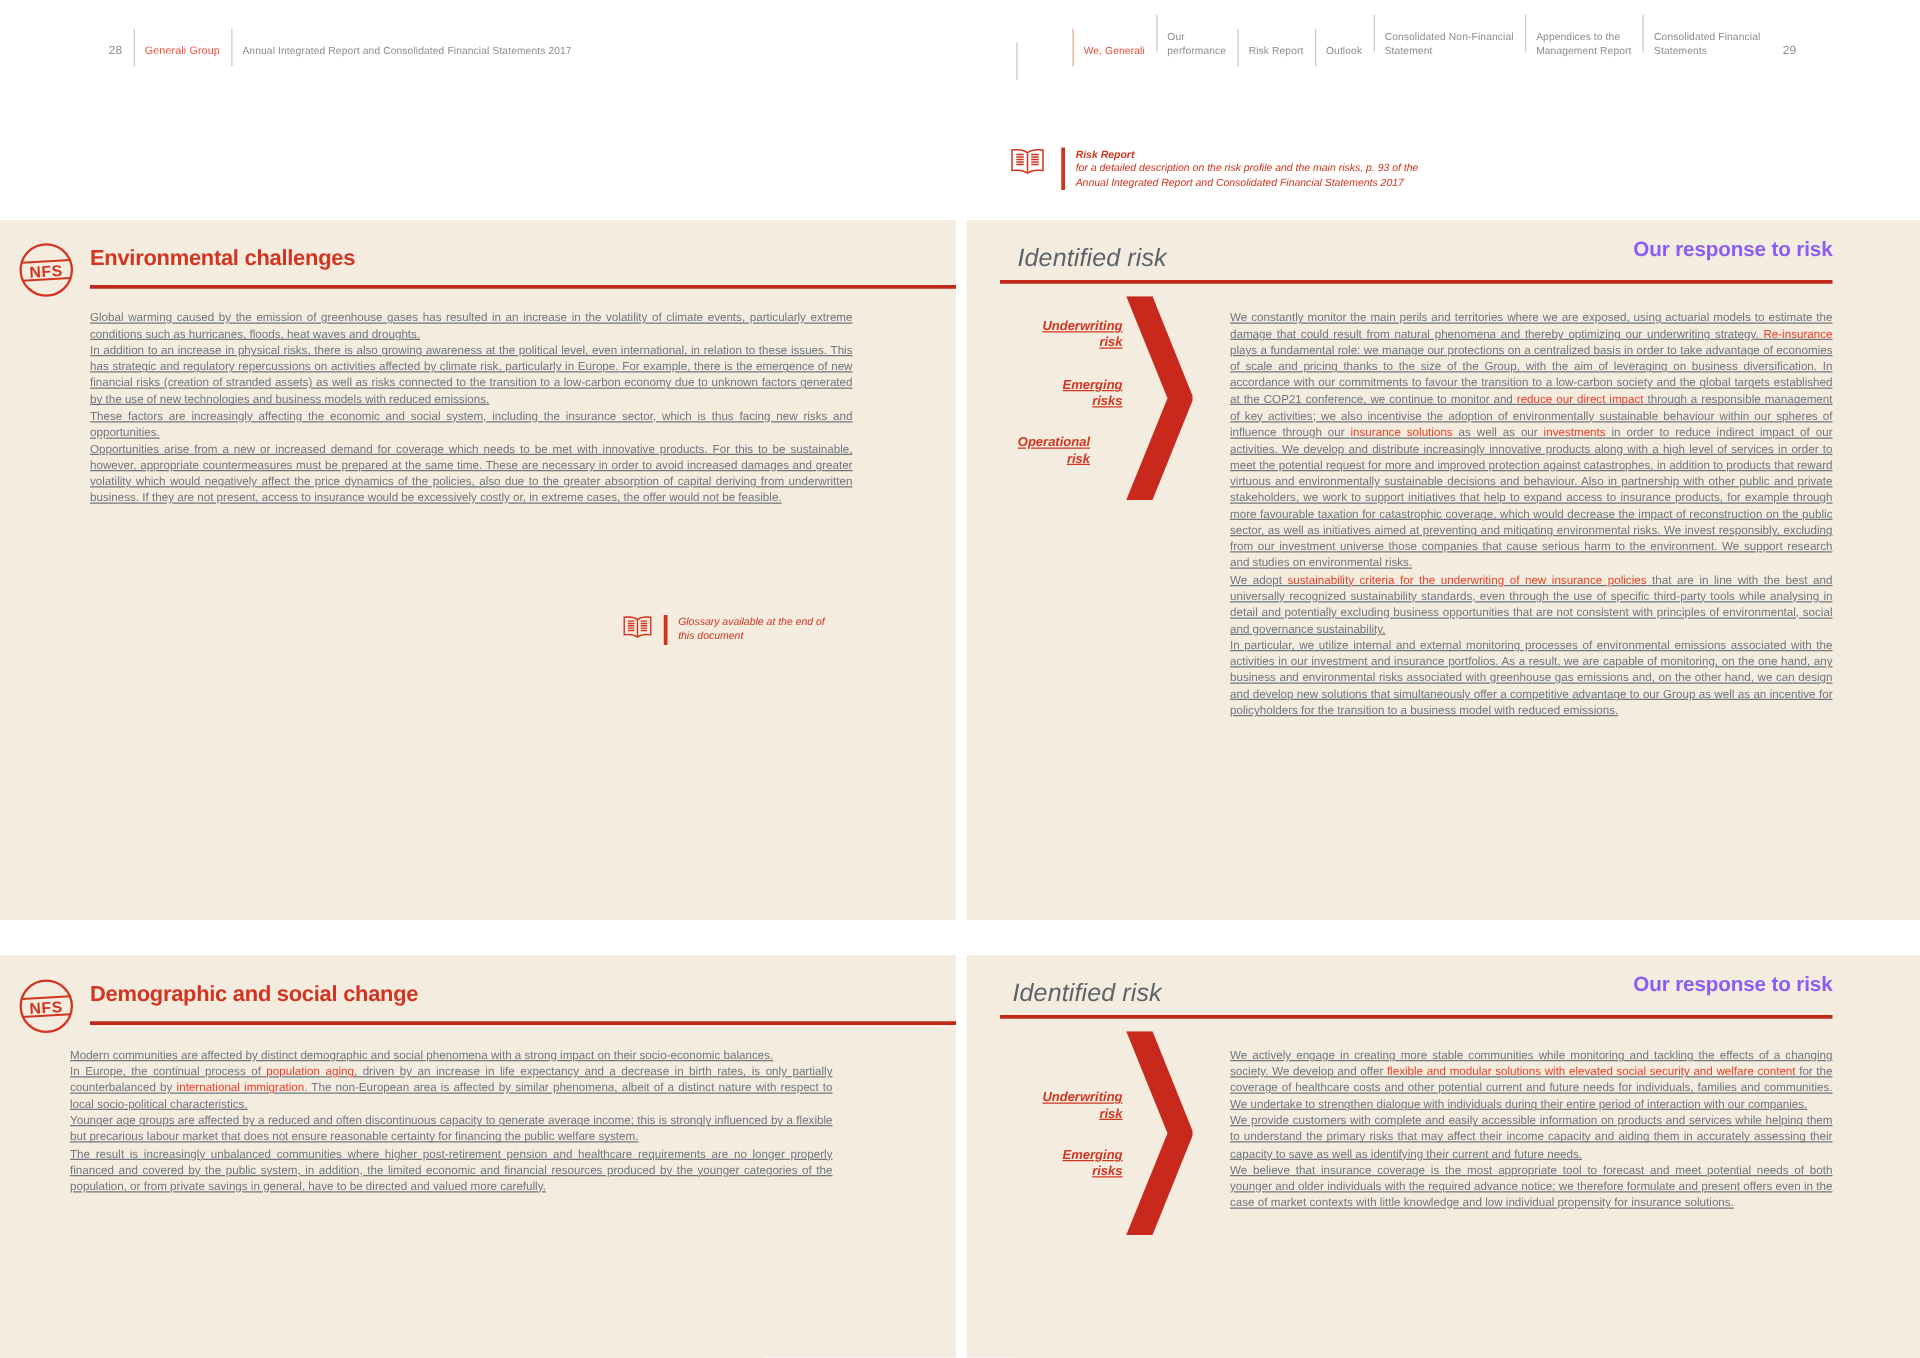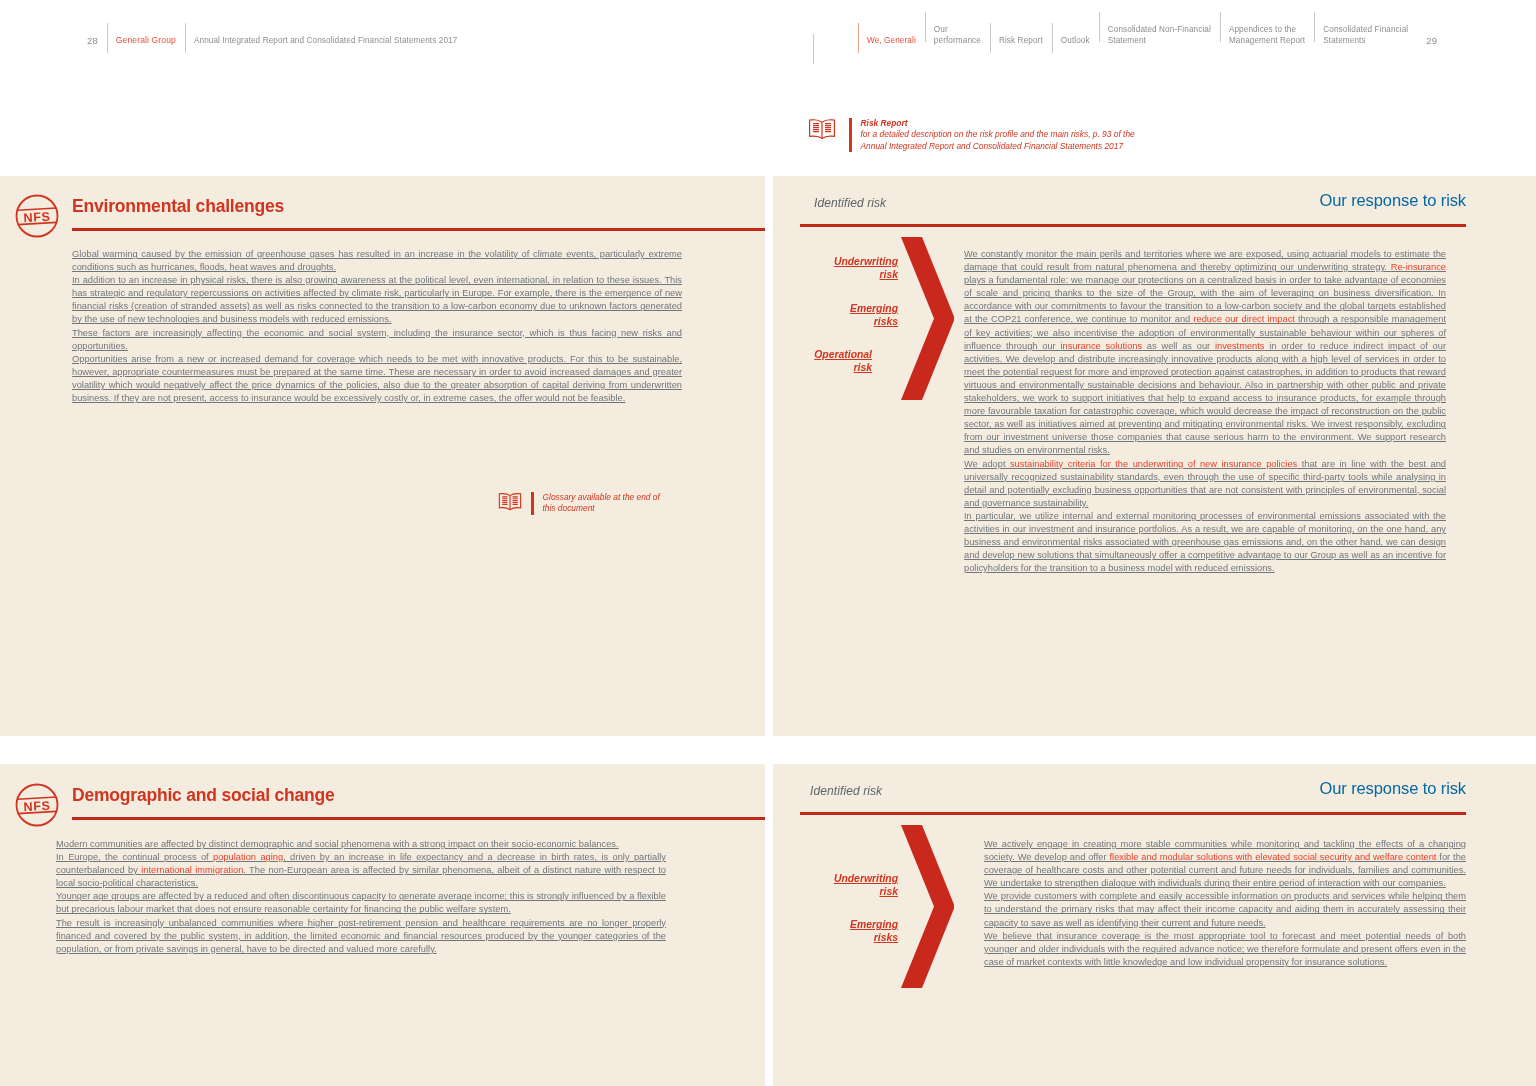--- a/index.html
+++ b/index.html
@@ -130,29 +130,29 @@
     letter-spacing: -.2px;
   }
   .rule {
     position: absolute;
     height: 3px;
     background: #c0281a;
   }
   .col-title-id {
     position: absolute;
     font-style: italic;
-    font-size: 12px;
+    font-size: 20px;
     color: #5d6469;
     letter-spacing: .1px;
   }
   .col-title-resp {
     position: absolute;
     font-size: 16.5px;
-    font-weight: 400;
-    color: #0369a1;
+    font-weight: 700;
+    color: #8b5cf6;
     text-align: right;
     letter-spacing: -.1px;
   }
 
   
   .body {
     position: absolute;
     font-size: 9.3px;
     line-height: 13.1px;
     color: #6f767c;
@@ -292,21 +292,21 @@
 risks</div>
   <div class="risklab" style="left:764px;top:348px;width:108px;white-space:pre-line;">Operational
 risk</div>
 
   <div class="chev" style="left:896px;top:237px;">
     <svg width="60" height="163" viewBox="0 0 60 163" aria-hidden="true">
       <polygon points="5,0 26,0 58,79.5 58,83.5 26,163 5,163 38,81.5" fill="#c9281c"></polygon>
     </svg>
   </div>
 
-  <div class="body" style="left:964px;top:248px;width:482px;">
+  <div class="body" style="left:984px;top:248px;width:482px;">
     <p>
       <span>We constantly monitor the main perils and territories where we are exposed, using actuarial models to estimate the damage that could result from natural phenomena and thereby optimizing our underwriting strategy. </span><span class="hl">Re-insurance</span><span> plays a fundamental role: we manage our protections on a centralized basis in order to take advantage of economies of scale and pricing thanks to the size of the Group, with the aim of leveraging on business diversification. In accordance with our commitments to favour the transition to a low-carbon society and the global targets established at the COP21 conference, we continue to monitor and </span><span class="hl">reduce our direct impact</span><span> through a responsible management of key activities; we also incentivise the adoption of environmentally sustainable behaviour within our spheres of influence through our </span><span class="hl">insurance solutions</span><span> as well as our </span><span class="hl">investments</span><span> in order to reduce indirect impact of our activities. We develop and distribute increasingly innovative products along with a high level of services in order to meet the potential request for more and improved protection against catastrophes, in addition to products that reward virtuous and environmentally sustainable decisions and behaviour. Also in partnership with other public and private stakeholders, we work to support initiatives that help to expand access to insurance products, for example through more favourable taxation for catastrophic coverage, which would decrease the impact of reconstruction on the public sector, as well as initiatives aimed at preventing and mitigating environmental risks. We invest responsibly, excluding from our investment universe those companies that cause serious harm to the environment. We support research and studies on environmental risks.</span>
     </p>
     <p>
       <span>We adopt </span><span class="hl">sustainability criteria for the underwriting of new insurance policies</span><span> that are in line with the best and universally recognized sustainability standards, even through the use of specific third-party tools while analysing in detail and potentially excluding business opportunities that are not consistent with principles of environmental, social and governance sustainability.</span>
     </p>
     <p>
       <span>In particular, we utilize internal and external monitoring processes of environmental emissions associated with the activities in our investment and insurance portfolios. As a result, we are capable of monitoring, on the one hand, any business and environmental risks associated with greenhouse gas emissions and, on the other hand, we can design and develop new solutions that simultaneously offer a competitive advantage to our Group as well as an incentive for policyholders for the transition to a business model with reduced emissions.</span>
     </p>
   </div>

